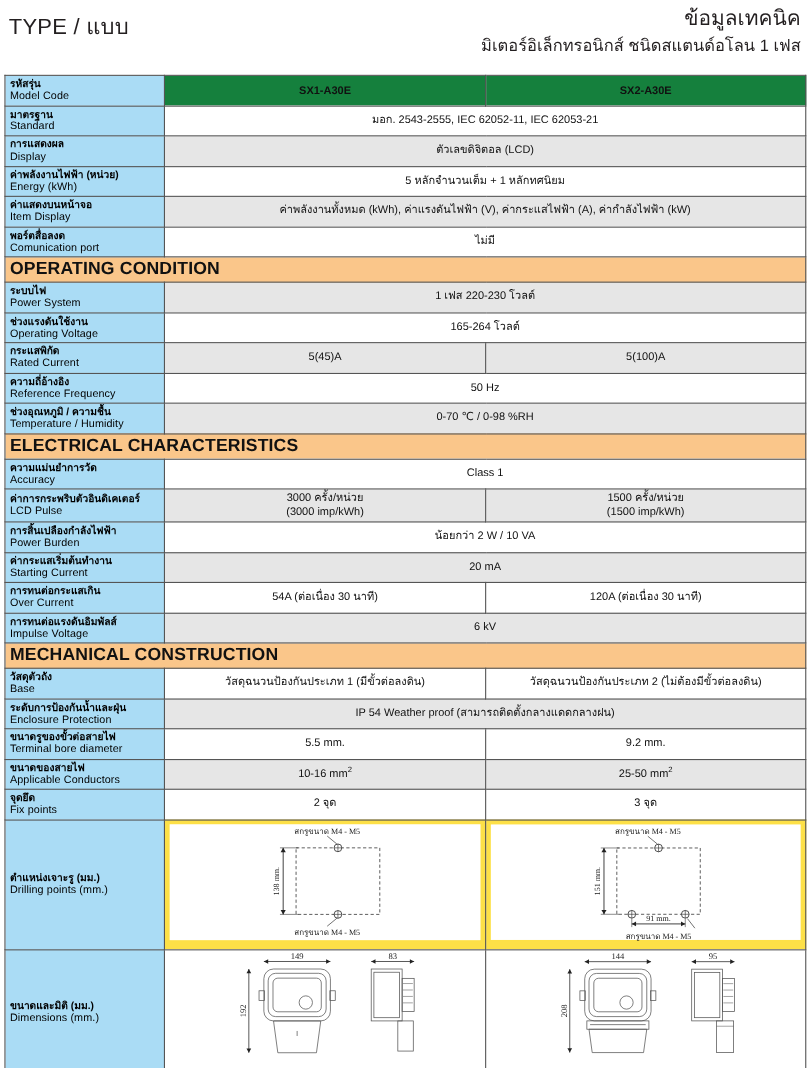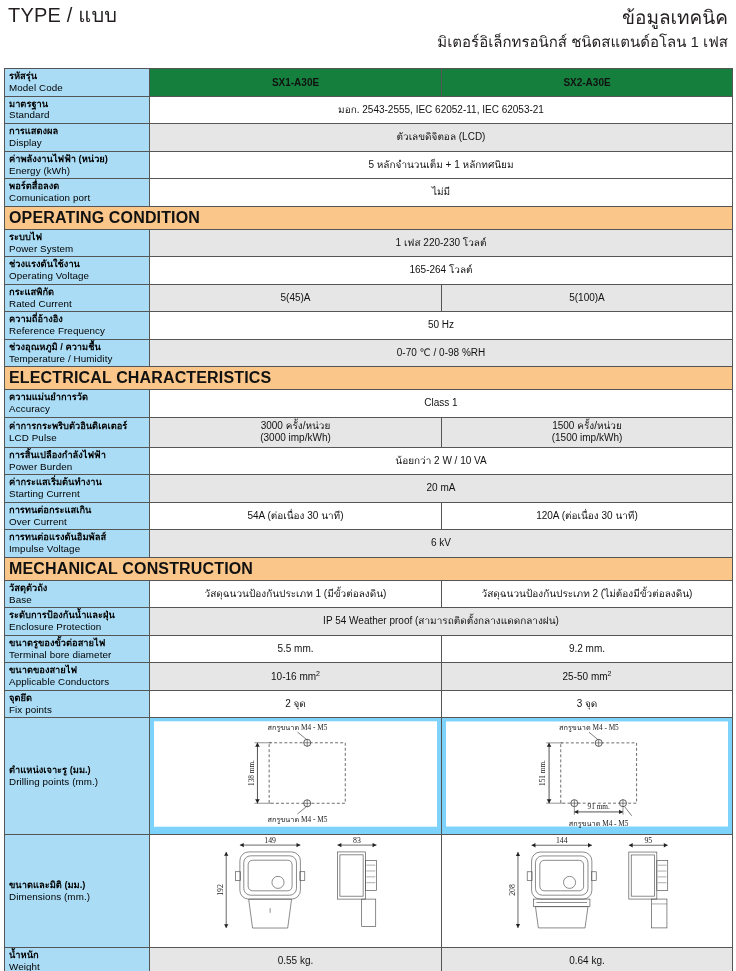--- a/index.html
+++ b/index.html
@@ -14,21 +14,21 @@
   }
   .page { position: relative; width: 736px; height: 971px; box-sizing: border-box; padding: 0 4px; }
 
   
   .doc-header {
     position: relative;
     height: 68px;
     padding-top: 6px;
     box-sizing: border-box;
   }
-  .hdr-left { position: absolute; left: 4px; top: 5px; }
+  .hdr-left { position: absolute; left: 4px; top: 15px; }
   .hdr-right { position: absolute; right: 4px; top: 8px; text-align: right; }
   .type-line { font-size: 20px; letter-spacing: .2px; color: #231f20; line-height: 1.05; font-weight: 400; }
   .model-line { font-size: 30px; font-weight: bold; color: #231f20; line-height: 1.05; margin-top: 1px; white-space: nowrap; }
   .model-line .conj { font-size: 15px; font-weight: bold; }
   .tech-title { font-size: 19px; color: #231f20; line-height: 1.1; font-weight: 400; }
   .tech-sub { font-size: 15px; color: #231f20; line-height: 1.2; margin-top: 4px; font-weight: 400; }
 
   
   table.spec {
     border-collapse: collapse;
@@ -59,21 +59,21 @@
   td.label.indent { }
 
   td.val {
     text-align: center;
     font-size: 10px;
     color: #111;
     line-height: 1.25;
     background: #ffffff;
   }
   tr.shade td.val { background: #e6e6e6; }
-  tr.shade td.dwg { background: #7dd3fc; }
+  tr.shade td.dwg { background: #fde047; }
 
   td.section {
     background: #fac68a;
     font-size: 16px;
     font-weight: bold;
     color: #111;
     letter-spacing: .15px;
     padding: 1px 0 1px 8px;
     height: 14px;
   }
@@ -136,20 +136,29 @@
             <div>ตัวเลขดิจิตอล (LCD)</div>
           </td>
         </tr>
         <tr>
           <td class="label indent">
             <div class="th">ค่าพลังงานไฟฟ้า (หน่วย)</div>
             <div class="en">Energy (kWh)</div>
           </td>
           <td class="val" colspan="2">
             <div>5 หลักจำนวนเต็ม + 1 หลักทศนิยม</div>
+          </td>
+        </tr>
+        <tr class="shade">
+          <td class="label">
+            <div class="th">ค่าแสดงบนหน้าจอ</div>
+            <div class="en">Item Display</div>
+          </td>
+          <td class="val" colspan="2">
+            <div>ค่าพลังงานทั้งหมด (kWh), ค่าแรงดันไฟฟ้า (V), ค่ากระแสไฟฟ้า (A), ค่ากำลังไฟฟ้า (kW)</div>
           </td>
         </tr>
         <tr>
           <td class="label">
             <div class="th">พอร์ตสื่อลงด</div>
             <div class="en">Comunication port</div>
           </td>
           <td class="val" colspan="2">
             <div>ไม่มี</div>
           </td>

